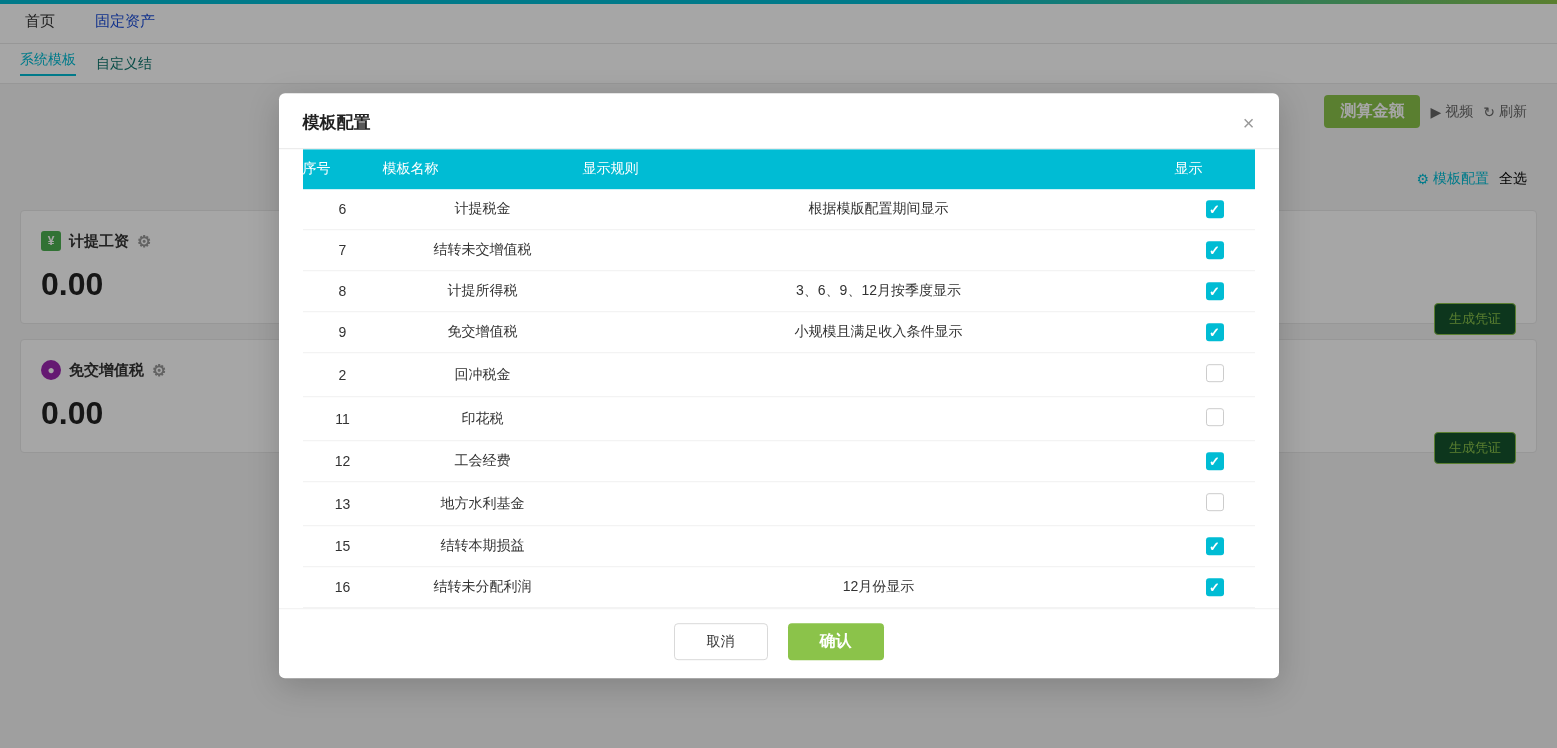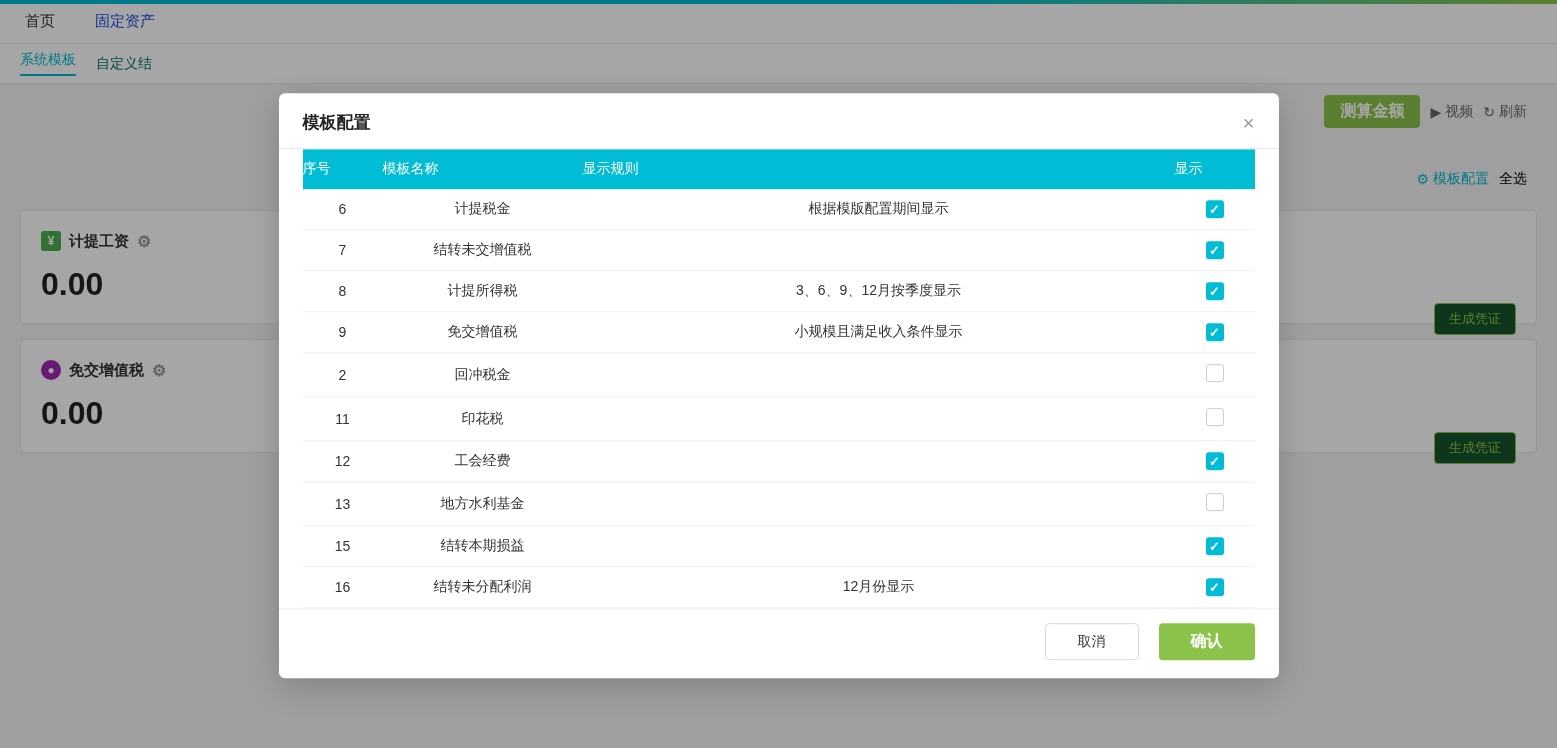--- a/index.html
+++ b/index.html
@@ -294,21 +294,21 @@
       border: 1.5px solid #ccc;
       border-radius: 3px;
       display: inline-block;
       cursor: pointer;
     }
 
     
     .modal-footer {
       padding: 14px 24px 18px 24px;
       display: flex;
-      justify-content: flex-end;
+      justify-content: center;
       gap: 20px;
       border-top: 1px solid #f0f0f0;
     }
     .btn-cancel {
       background: #fff;
       color: #333;
       border: 1px solid #d9d9d9;
       border-radius: 4px;
       padding: 8px 32px;
       font-size: 14px;

